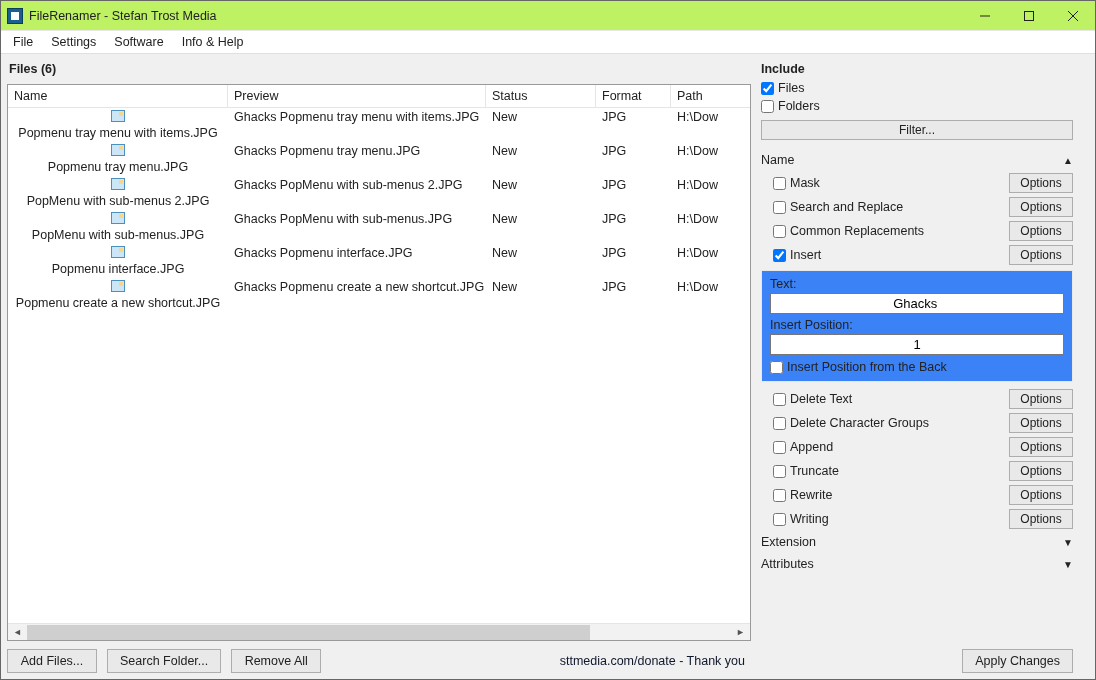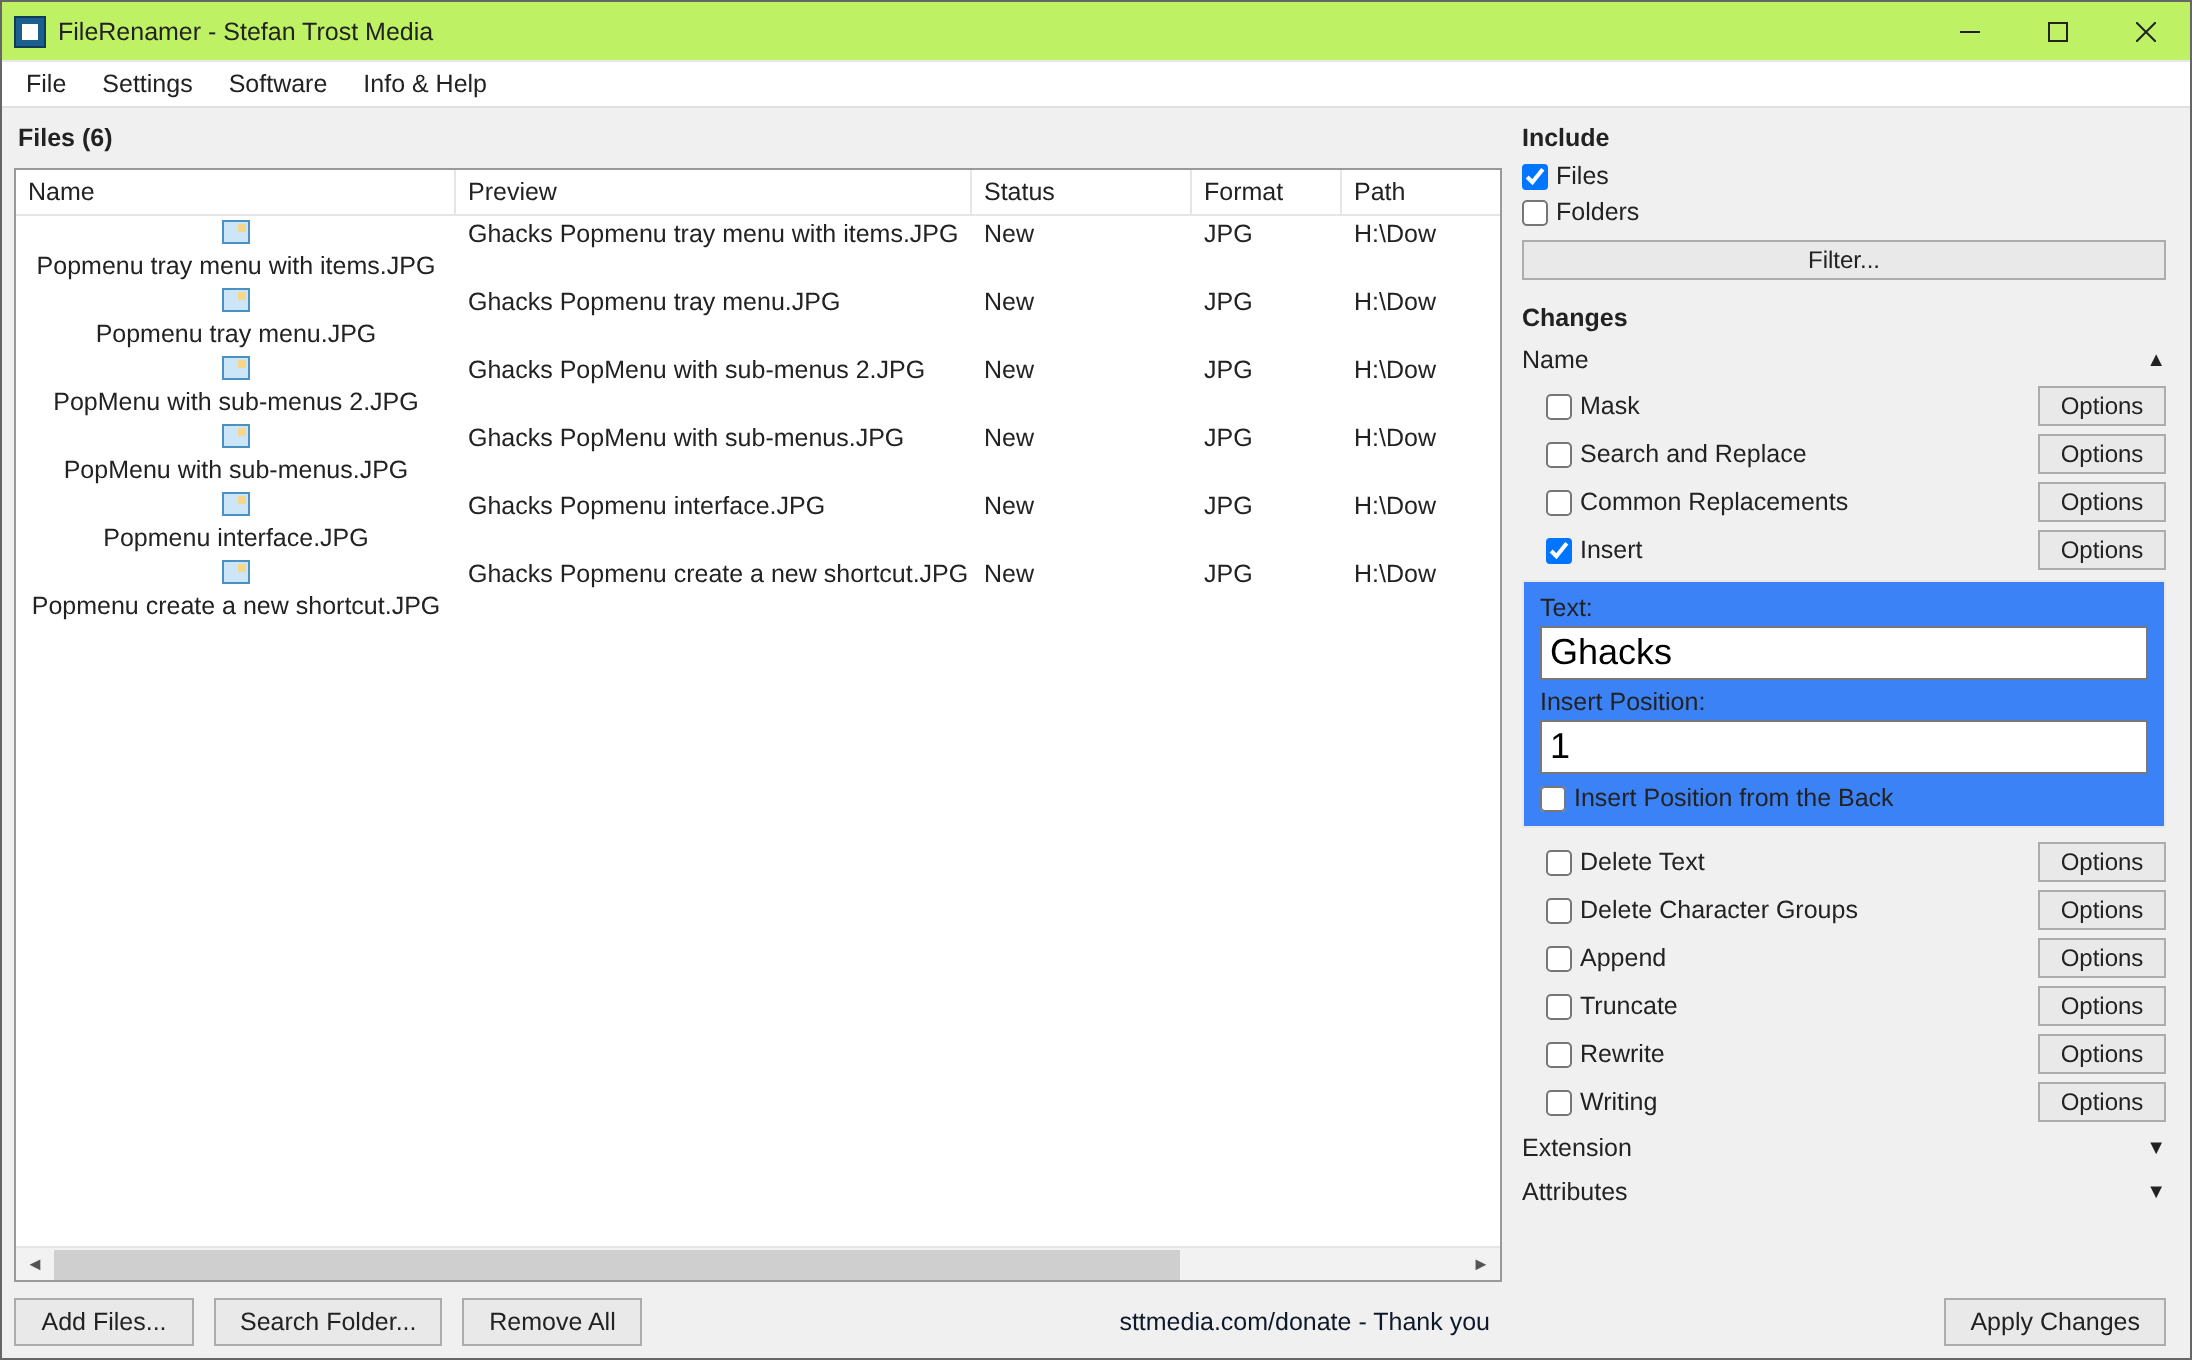--- a/index.html
+++ b/index.html
@@ -87,21 +87,21 @@
   
   .btnrow { display:flex; align-items:center; gap:10px; padding:4px 0 0 0; }
   .btn {
     background:#e9e9e9; border:1px solid #adadad; padding:4px 12px; font-size:12.5px;
     min-width:90px; text-align:center;
   }
   .btn.small { min-width:60px; padding:2px 10px; font-size:12px;}
   .donate { flex:1; text-align:right; padding-right:6px; color:#0f172a; font-size:12.5px;}
   
   .rightpane {
-    width:338px; flex:0 0 338px; display:flex; flex-direction:column; padding:6px 12px 6px 4px;
+    width:338px; flex:0 0 338px; display:flex; flex-direction:column; padding:6px 22px 6px 4px;
     gap:2px;
   }
   .seclabel { font-weight:600; padding:2px 0; font-size:12.5px;}
   .chk { display:flex; align-items:center; gap:4px; padding:1px 0;}
   .chk input[type=checkbox]{ width:13px; height:13px; margin:0;}
   .optrow {
     display:flex; align-items:center; justify-content:flex-end; padding:1px 0;margin-left:12px;
   }
   .optrow .chk { flex:1; }
   .optbtn {
@@ -112,22 +112,23 @@
     display:flex; align-items:center; justify-content:space-between; padding:3px 0;
     font-size:12.5px;
   }
   .tri { font-size:10px; }
   .insertbox {
     background:#3b82f6; border:1px solid #e8e8e8; margin:2px 0 4px 0;
     padding:6px 8px; display:flex; flex-direction:column; gap:4px;
   }
   .field { display:flex; flex-direction:column; gap:2px;}
   .field input[type=text]{
-    border:1px solid #777; padding:2px 4px; font-size:18px; width:100%;
+    border:1px solid #777; padding:2px 4px; font-size:13px; width:100%;
     font-family:inherit;
+    text-align:center;
   }
   .spacer { flex:1; }
   .applyrow { display:flex; justify-content:flex-end; padding-top:4px; }
   .apply { min-width:100px; }
 </style>
 </head>
 <body>
 
 <div class="titlebar">
   <div class="appicon"></div>
@@ -258,21 +259,20 @@
       <span>Files</span>
     </label>
     <label class="chk">
       <input type="checkbox" style="">
       <span>Folders</span>
     </label>
     <div style="padding:4px 0 8px 0">
       <div class="btn small" style="min-width:54px">Filter...</div>
     </div>
 
-    <div class="seclabel">Changes</div>
     <div class="collapser">
       <span>Name</span>
       <span class="tri">▲</span>
     </div>
 
     <div class="optrow">
       <label class="chk">
         <input type="checkbox" style="">
         <span>Mask</span>
       </label>

